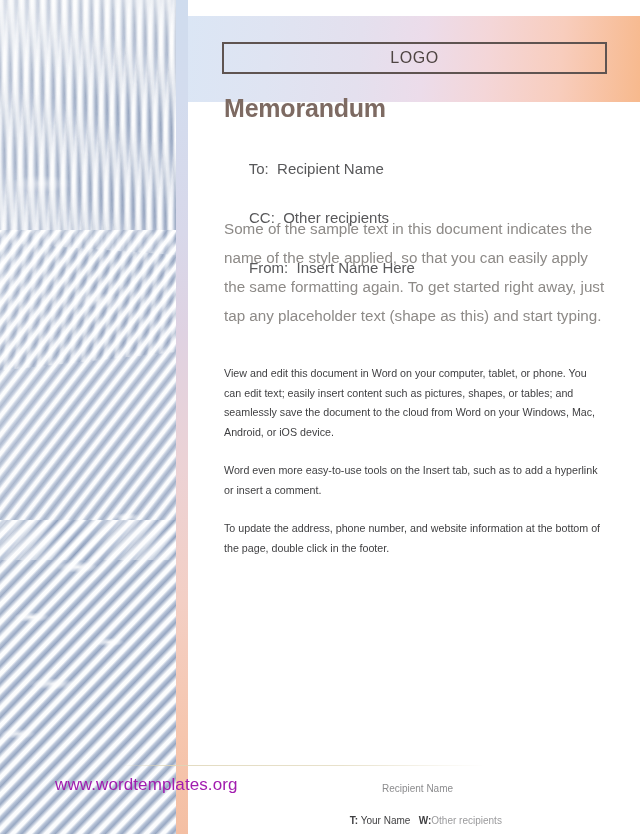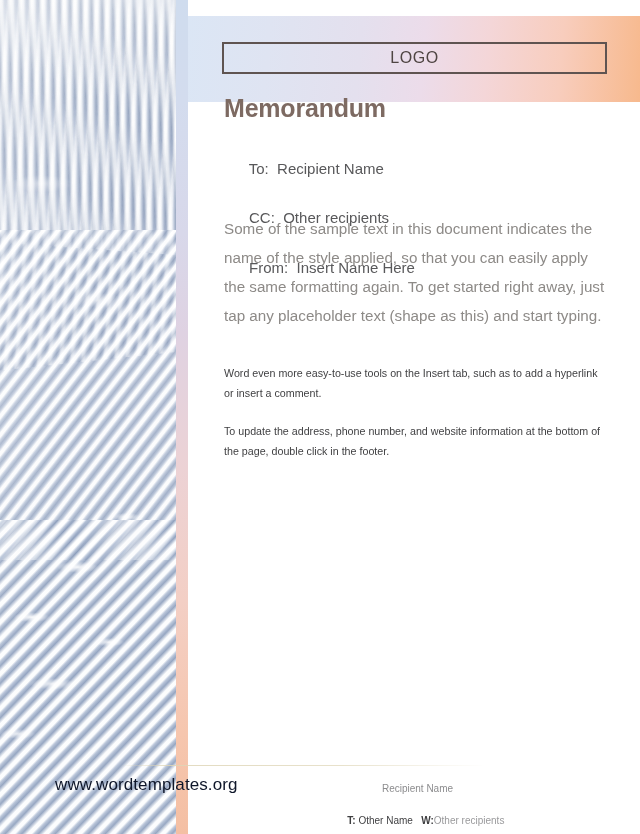--- a/index.html
+++ b/index.html
@@ -160,21 +160,21 @@
     text-align:center;
   }
   .f-line1 { font-size:10px; color:#8c8c8e; line-height:16px; }
   .f-line2 { font-size:10px; line-height:16px; white-space:pre; }
   .f-bold { font-weight:bold; color:#3f3f41; }
   .f-val  { color:#3f3f41; }
   .f-val-light { color:#9a9a9c; }
 
   .watermark {
     position:absolute; left:55px; top:775px;
-    font-size:17px; color:#0f172a; letter-spacing:.1px;
+    font-size:17px; color:#a21caf; letter-spacing:.1px;
     font-family:"Liberation Sans", sans-serif;
   }
 </style>
 </head>
 <body>
 
 <div class="page">
 
   <div class="sidebar">
     <div class="sb-tone"></div>
@@ -204,27 +204,28 @@
       <span class="meta-label">CC:</span><span>  </span><span class="meta-value">Other recipients</span>
     </div>
     <div class="meta-line">
       <span class="meta-label">From:</span><span>  </span><span class="meta-value">Insert Name Here</span>
     </div>
   </div>
 
   <div class="intro">Some of the sample text in this document indicates the name of the style applied, so that you can easily apply the same formatting again. To get started right away, just tap any placeholder text (shape as this) and start typing.</div>
 
   <div class="body-block">
+    <p class="body-p">View and edit this document in Word on your computer, tablet, or phone. You can edit text; easily insert content such as pictures, shapes, or tables; and seamlessly save the document to the cloud from Word on your Windows, Mac, Android, or iOS device.</p>
     <p class="body-p">Word even more easy-to-use tools on the Insert tab, such as to add a hyperlink or insert a comment.</p>
     <p class="body-p">To update the address, phone number, and website information at the bottom of the page, double click in the footer.</p>
   </div>
 
   <div class="footer-rule"></div>
   <div class="footer-center">
     <div class="f-line1">Recipient Name</div>
     <div class="f-line2">
-      <span class="f-bold">T:</span><span class="f-val"> Other Name</span><span>   </span><span class="f-bold">W:</span><span class="f-val-light">Other recipients</span>
+      <span class="f-bold">T:</span><span class="f-val"> Your Name</span><span>   </span><span class="f-bold">W:</span><span class="f-val-light">Other recipients</span>
     </div>
   </div>
 
   <div class="watermark">www.wordtemplates.org</div>
 
 </div>
 
 </body></html>

